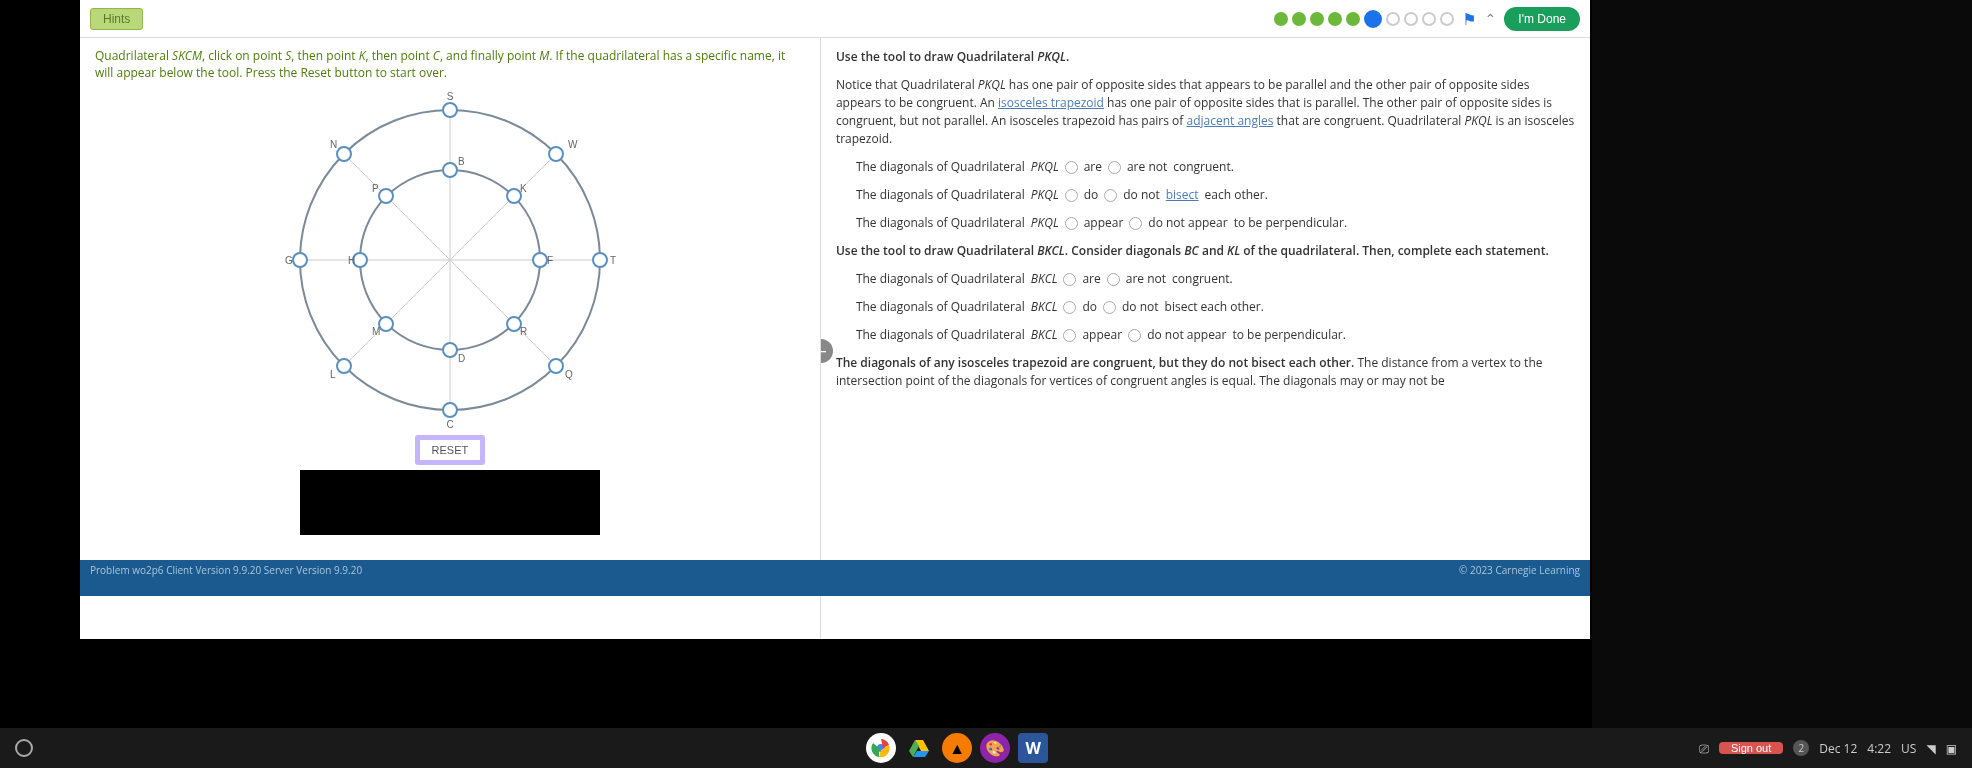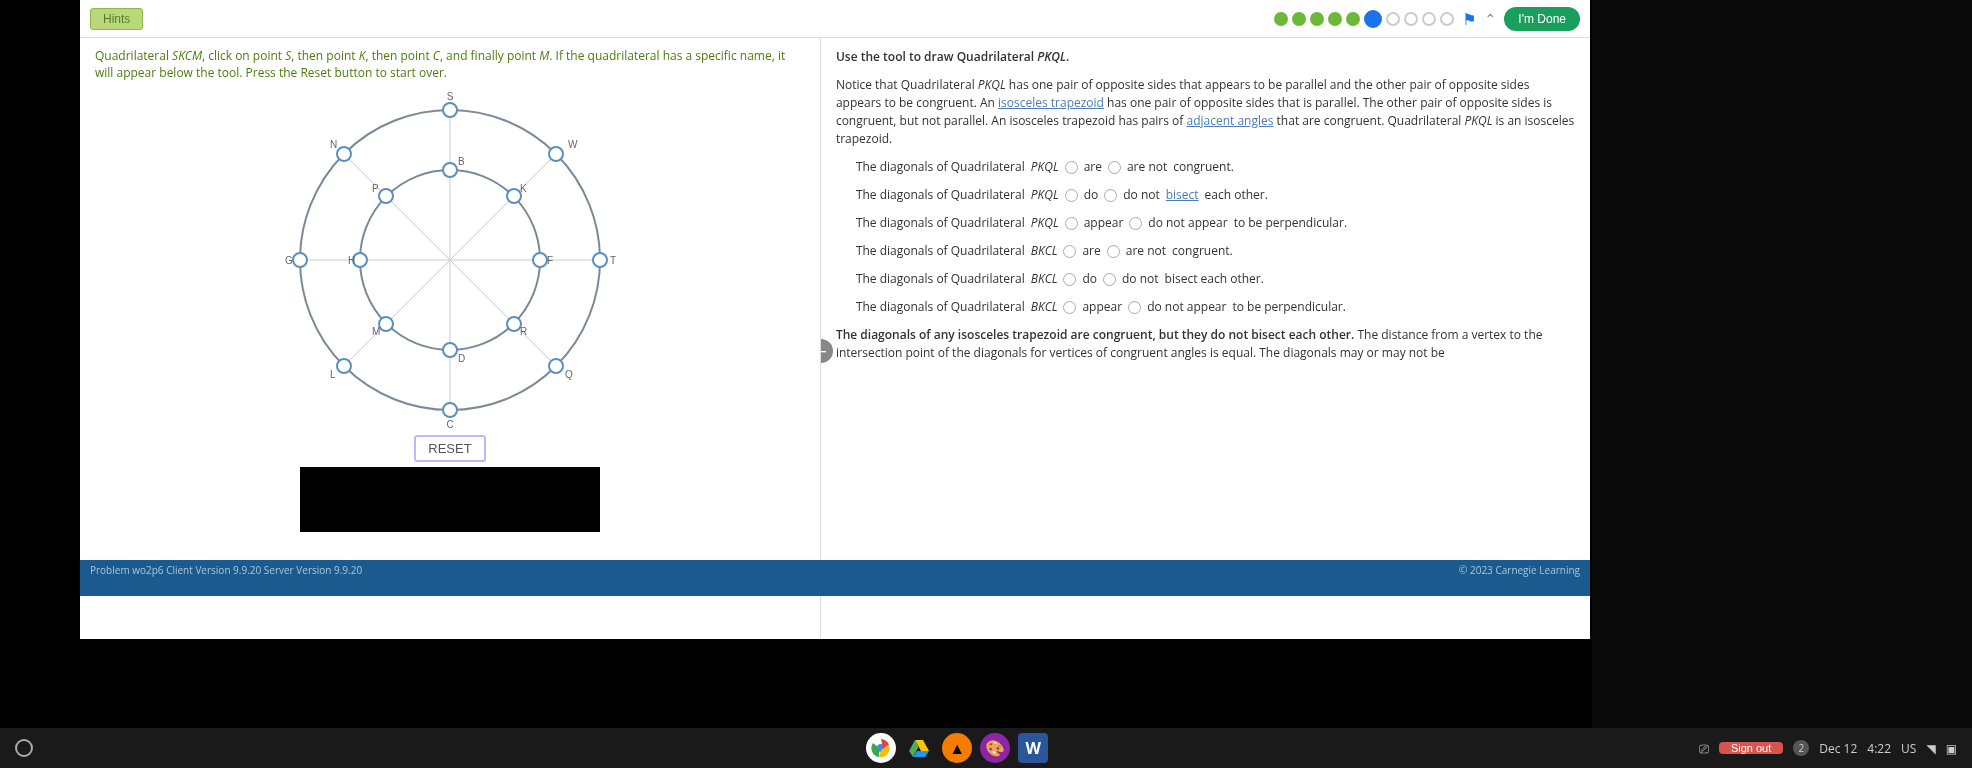--- a/index.html
+++ b/index.html
@@ -13,21 +13,21 @@
 .dot.done { background: #6cb83a; border-color: #6cb83a; }
 .dot.current { background: #1a73e8; border-color: #1a73e8; width: 18px; height: 18px; }
 .caret-up { color: #888; font-size: 14px; }
 .done-btn { background: #1a9e5c; color: #fff; border: none; padding: 5px 14px; border-radius: 14px; font-size: 12px; cursor: pointer; }
 .content { display: flex; flex: 1; overflow: hidden; }
 .left-panel { width: 49%; padding: 10px 15px; overflow: hidden; position: relative; }
 .right-panel { width: 51%; padding: 10px 15px; border-left: 1px solid #ddd; overflow-y: auto; font-size: 12px; color: #333; }
 .instruction { font-size: 12px; color: #4d7c0f; margin-bottom: 8px; line-height: 1.4; }
 .instruction i { font-style: italic; }
 .geo-canvas { width: 340px; height: 340px; margin: 5px auto 0; position: relative; }
-.reset-btn { display: block; margin: 5px auto; padding: 4px 12px; border: 2px solid #c4b5fd; background: #fff; border-radius: 3px; font-size: 13px; cursor: pointer; color: #555; }
+.reset-btn { display: block; margin: 5px auto; padding: 4px 12px; border: 5px solid #c4b5fd; background: #fff; border-radius: 3px; font-size: 11px; cursor: pointer; color: #555; }
 .black-box { width: 300px; height: 65px; background: #000; margin: 0 auto; }
 .right-panel p, .right-panel div { margin-bottom: 10px; line-height: 1.5; }
 .right-panel .bold { font-weight: 600; }
 .right-panel a { color: #4a7db8; text-decoration: underline; }
 .stmt { display: flex; align-items: center; gap: 6px; margin: 6px 0 6px 20px; font-size: 12px; }
 .radio { width: 13px; height: 13px; border: 1.5px solid #aaa; border-radius: 50%; display: inline-block; cursor: pointer; }
 .collapse-handle { position: absolute; left: -12px; top: 50%; width: 24px; height: 24px; background: #888; border-radius: 50%; display: flex; align-items: center; justify-content: center; color: #fff; cursor: pointer; font-size: 14px; }
 .footer-bar { position: absolute; left: 80px; top: 560px; width: 1510px; height: 36px; background: #1a5a8e; color: #a9c5db; font-size: 10px; padding: 3px 10px; display: flex; justify-content: space-between; }
 .taskbar { position: absolute; bottom: 0; left: 0; width: 100%; height: 40px; background: #1a1a1a; display: flex; align-items: center; justify-content: space-between; padding: 0 15px; }
 .tb-left { width: 200px; }
@@ -180,20 +180,21 @@
       <div class="stmt">
           <span>The diagonals of Quadrilateral </span>
           <i>PKQL</i> 
           <span class="radio"></span>
           <span>appear</span> 
           <span class="radio"></span>
           <span>do not appear</span> 
           <span>to be perpendicular.</span>
         </div>
 
+      <p class="bold"><span>Use the tool to draw Quadrilateral </span><i>BKCL</i><span>. Consider diagonals </span><i>BC</i><span> and </span><i>KL</i><span> of the quadrilateral. Then, complete each statement.</span></p>
 
       <div class="stmt">
           <span>The diagonals of Quadrilateral </span>
           <i>BKCL</i> 
           <span class="radio"></span>
           <span>are</span> 
           <span class="radio"></span>
           <span>are not</span> 
           <span>congruent.</span>
         </div>

